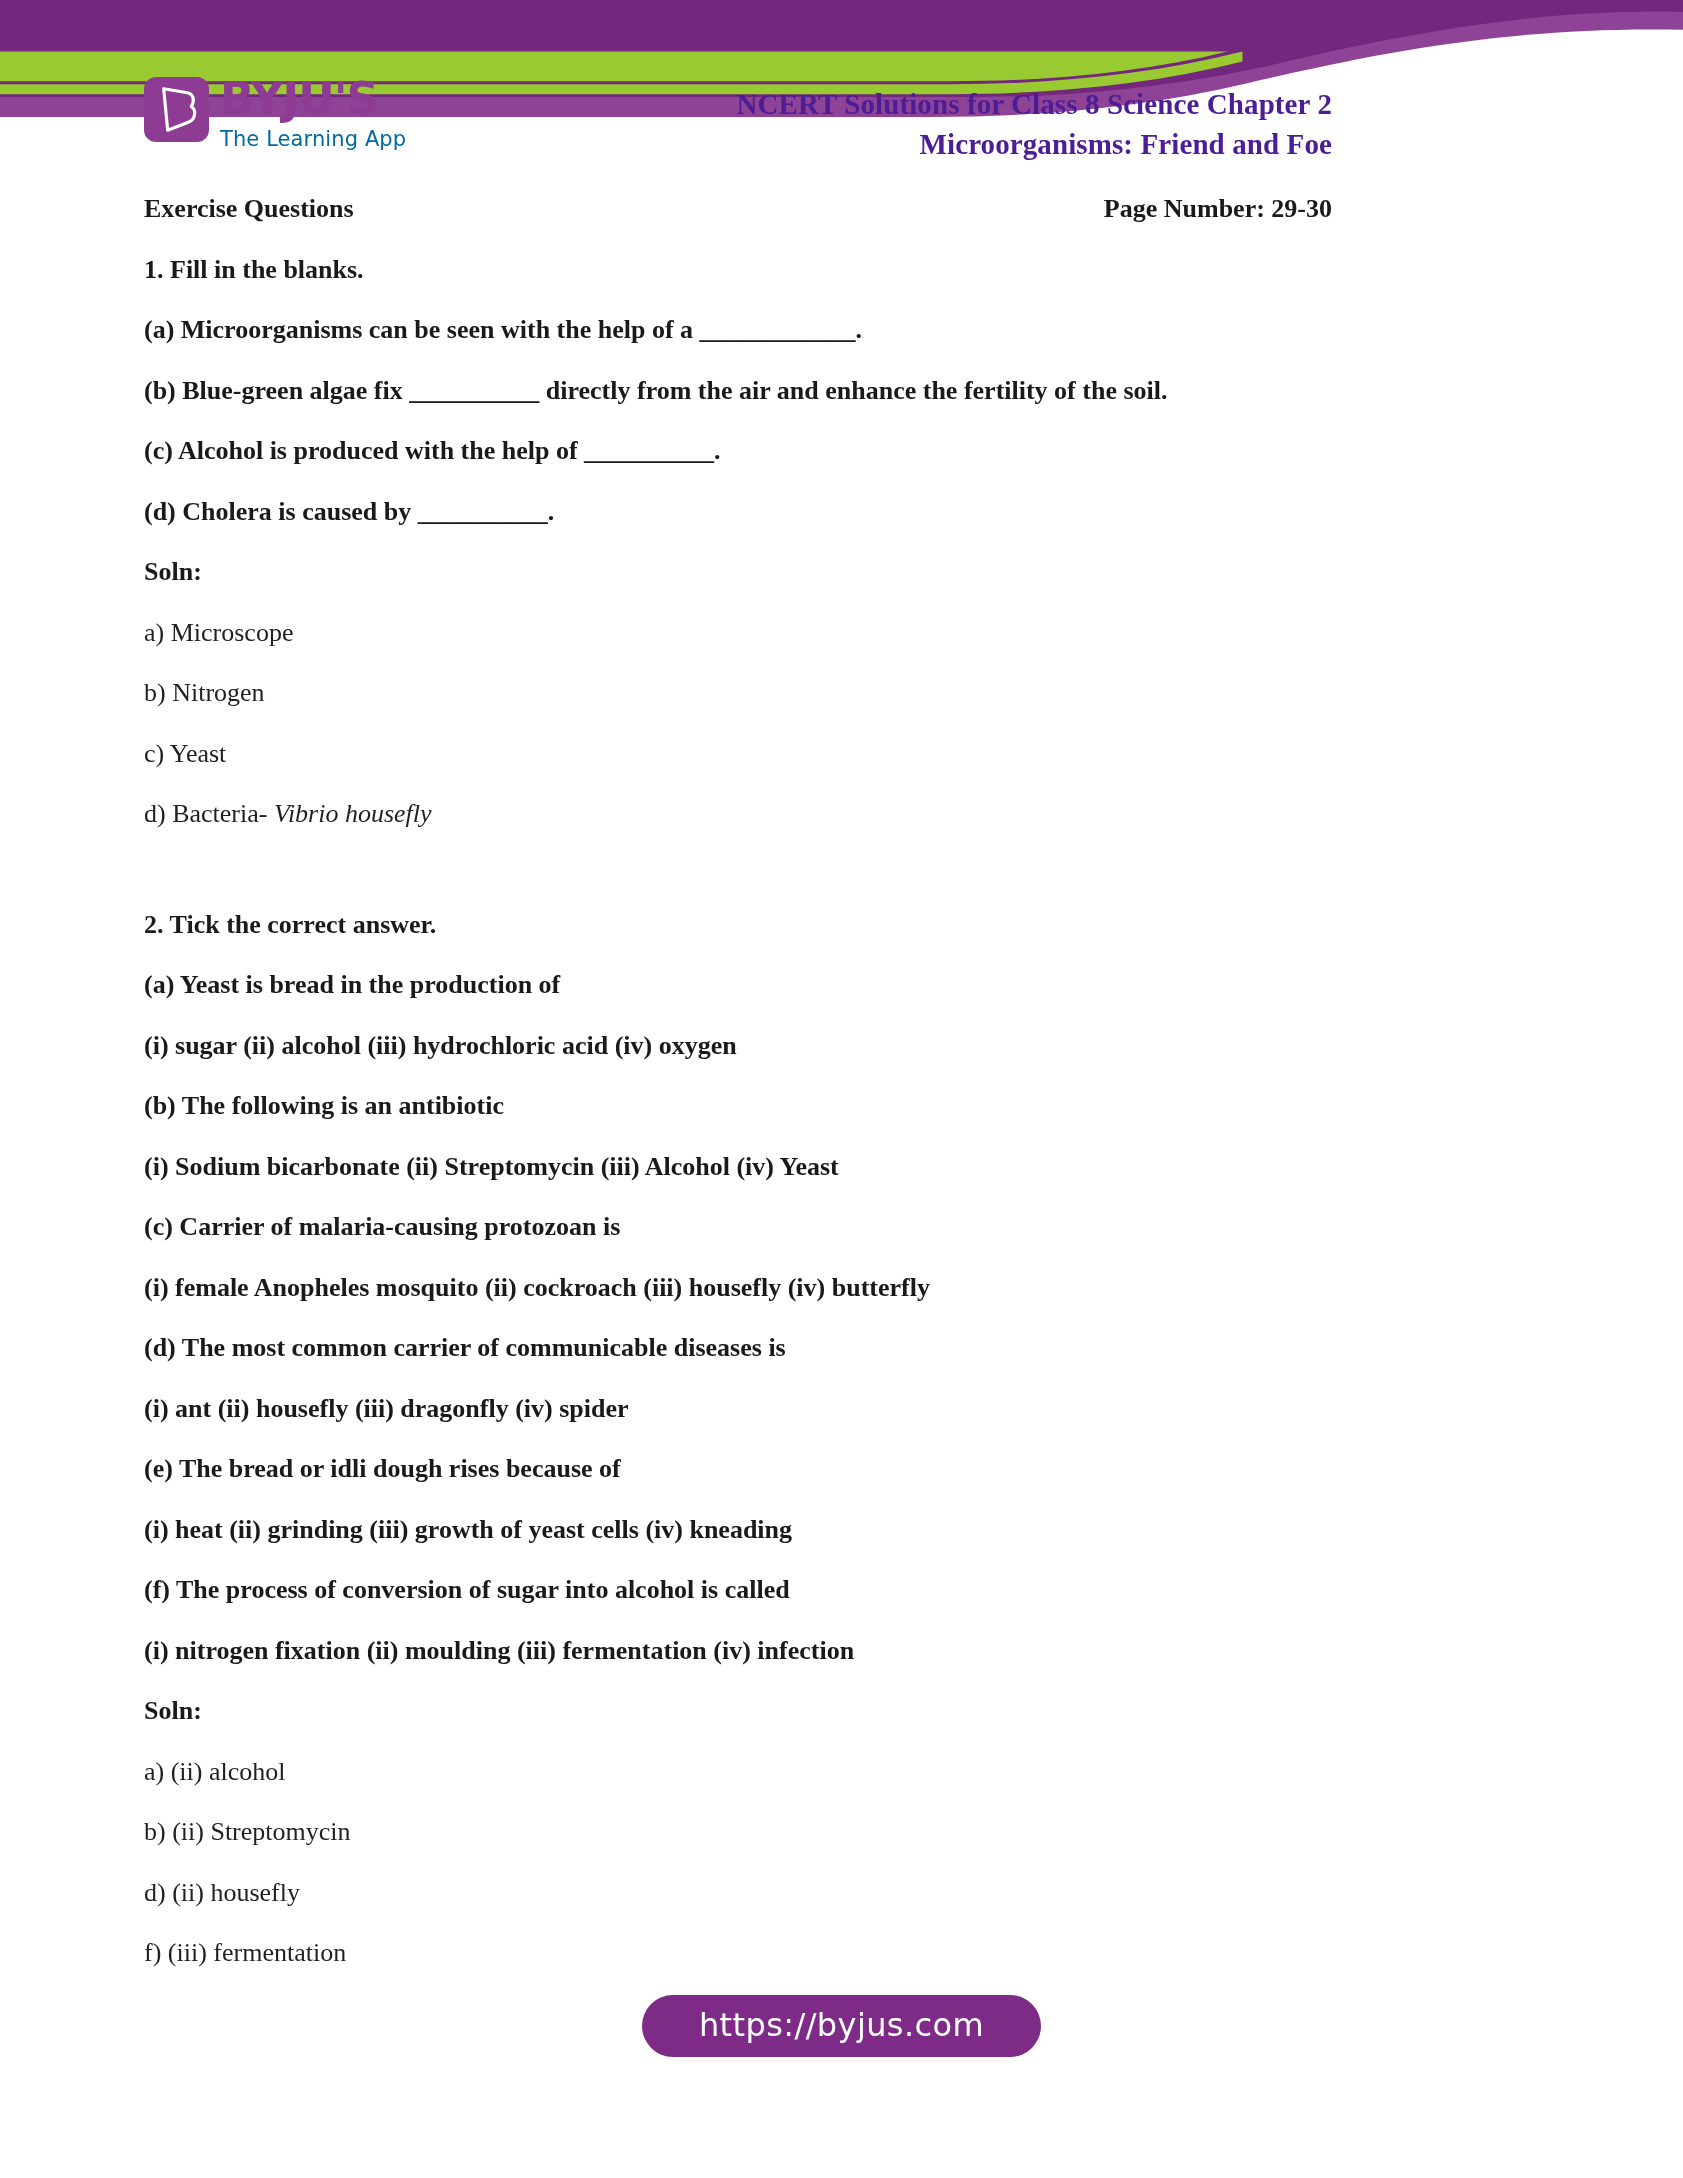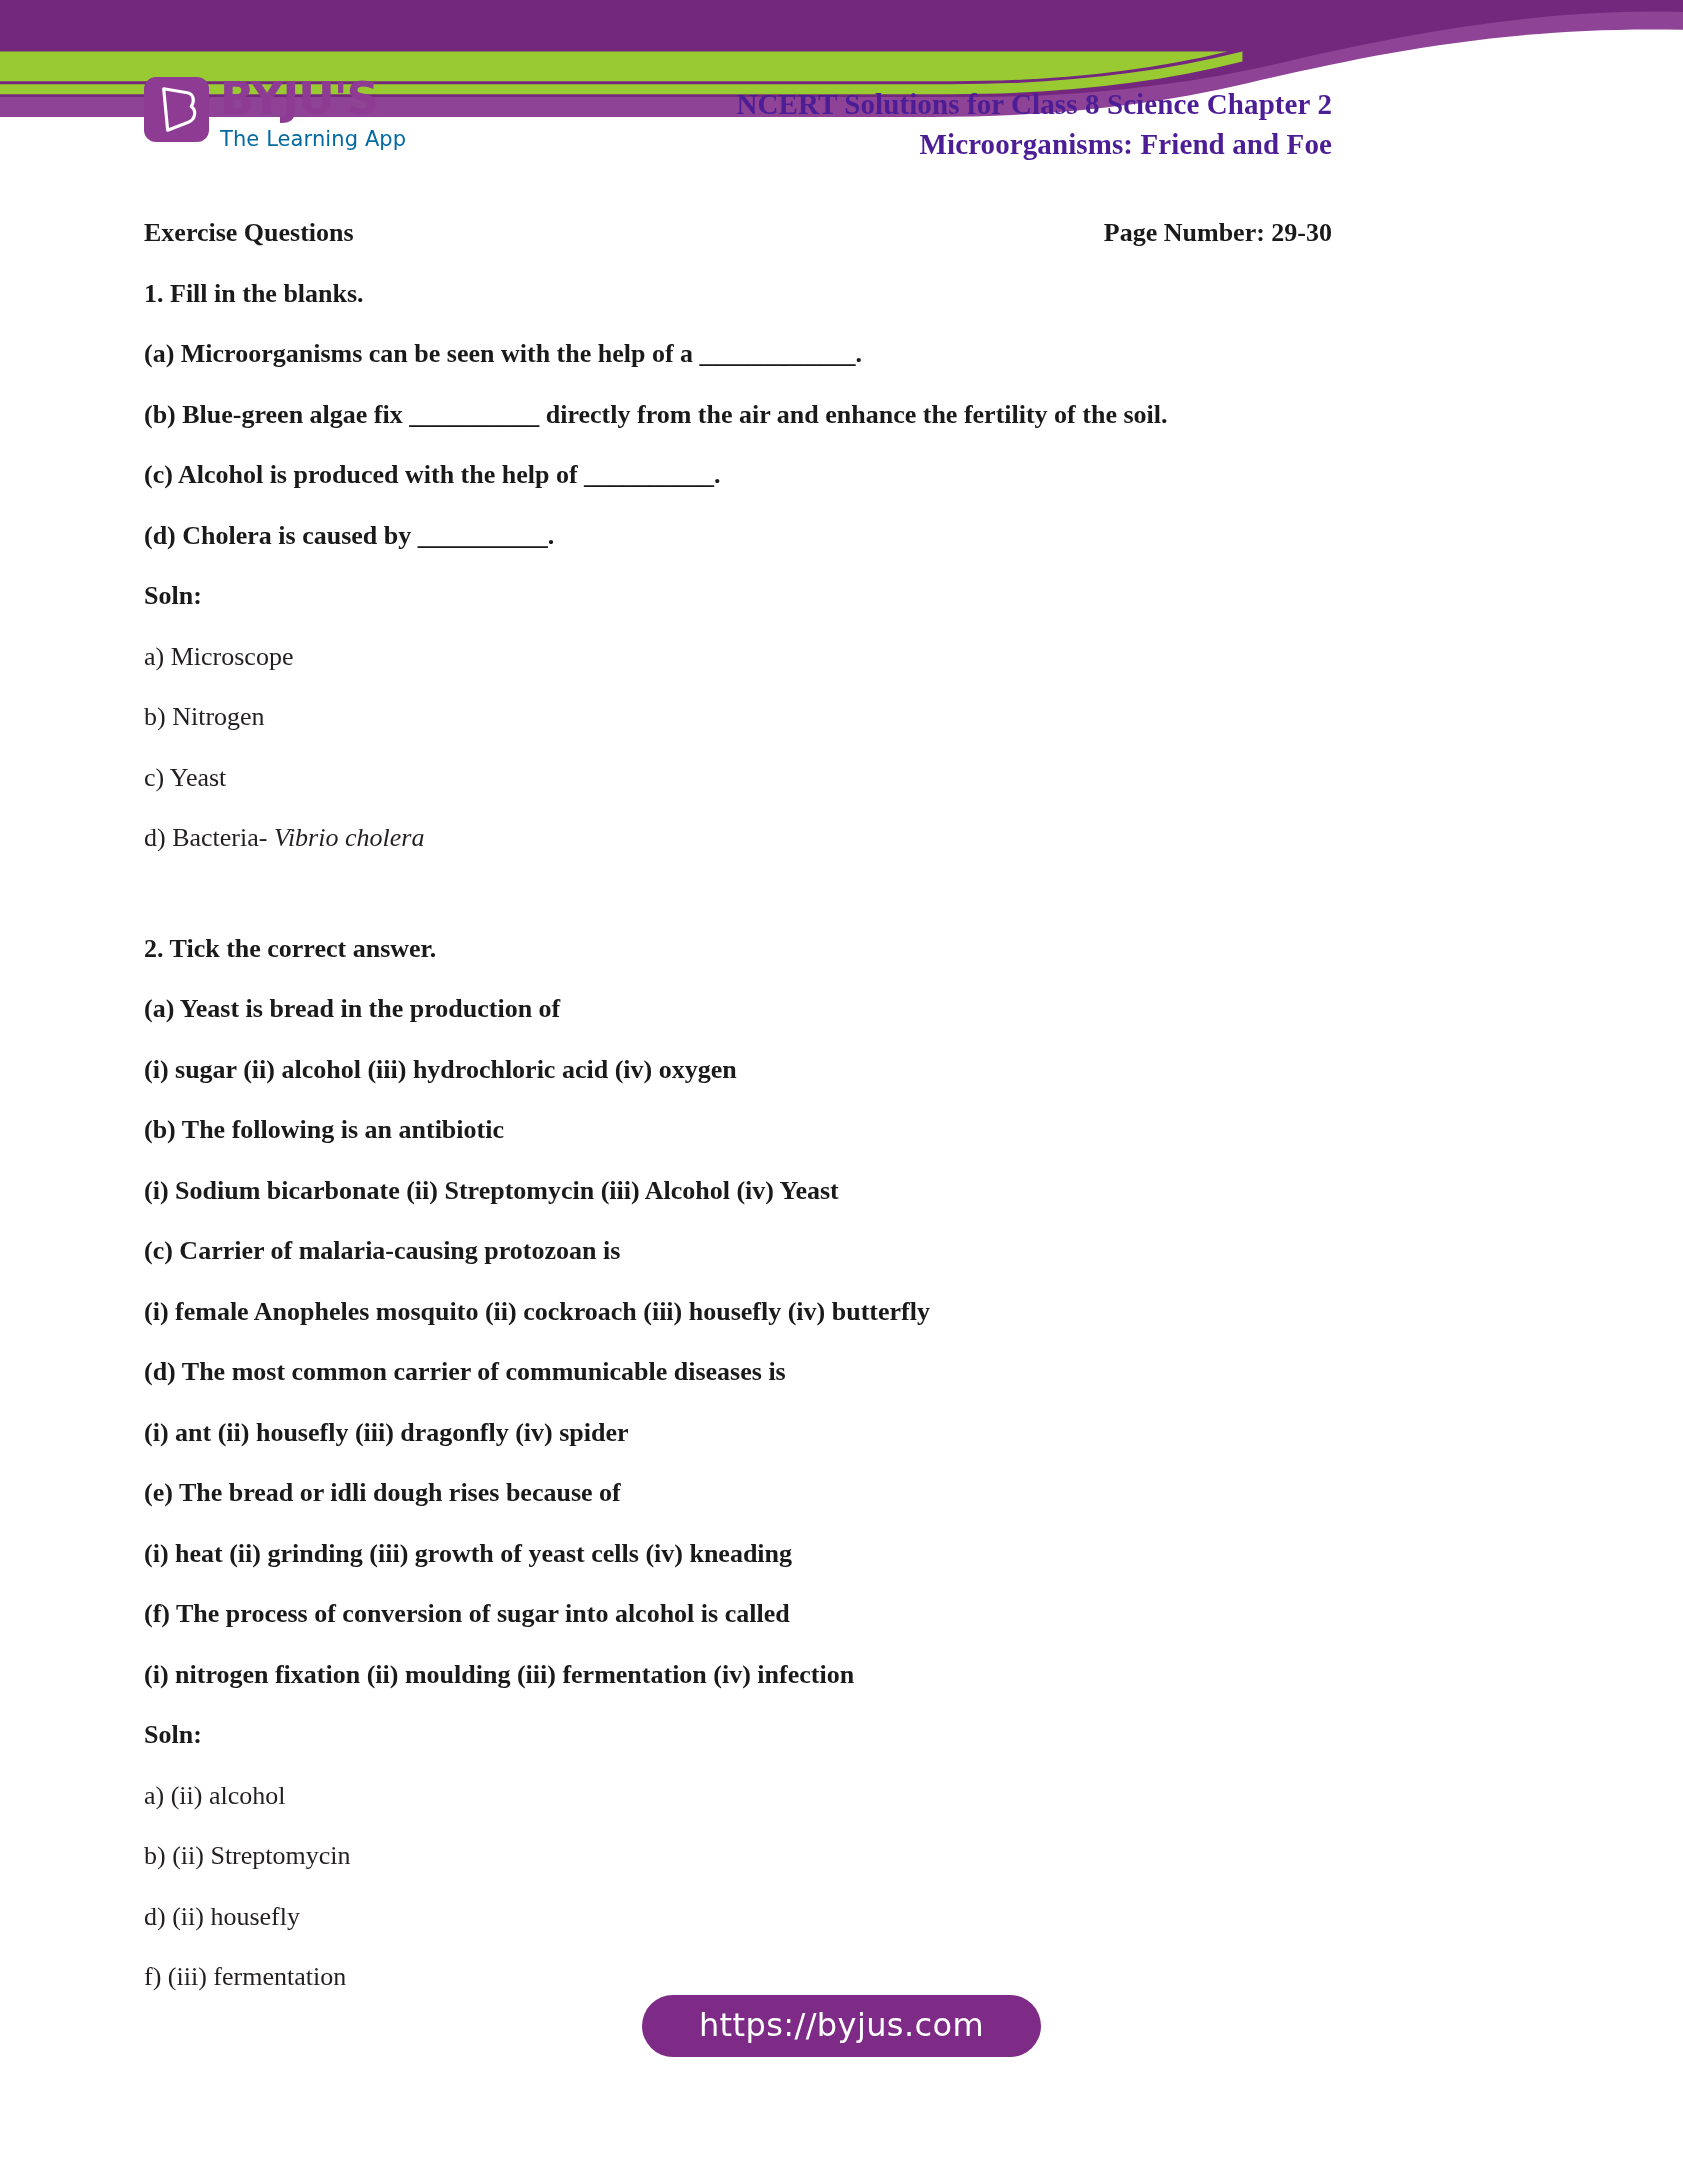--- a/index.html
+++ b/index.html
@@ -82,21 +82,21 @@
     right: 0; top: 10px;
     text-align: right;
     font-weight: bold;
     font-size: 29px;
     line-height: 1.38;
     color: #4c1d95;
     letter-spacing: 0.1px;
   }
 
   
-  .content { margin-top: 24px; }
+  .content { }
 
   .row-split {
     display: flex;
     justify-content: space-between;
     align-items: baseline;
     margin-bottom: 28px;
   }
   .q, .soln-head, .row-split > span {
     font-weight: bold;
     font-size: 26px;
@@ -179,21 +179,21 @@
     <div class="q">1. Fill in the blanks.</div>
     <div class="q">(a) Microorganisms can be seen with the help of a ____________.</div>
     <div class="q">(b) Blue-green algae fix __________ directly from the air and enhance the fertility of the soil.</div>
     <div class="q">(c) Alcohol is produced with the help of __________.</div>
     <div class="q">(d) Cholera is caused by __________.</div>
 
     <div class="soln-head">Soln:</div>
     <div class="ans">a) Microscope</div>
     <div class="ans">b) Nitrogen</div>
     <div class="ans">c) Yeast</div>
-    <div class="ans"><span>d) Bacteria- </span><span class="ital">Vibrio cholera</span></div>
+    <div class="ans"><span>d) Bacteria- </span><span class="ital">Vibrio housefly</span></div>
 
     <div class="gap"></div>
 
     <div class="q">2. Tick the correct answer.</div>
     <div class="q">(a) Yeast is bread in the production of</div>
     <div class="q">(i) sugar (ii) alcohol (iii) hydrochloric acid (iv) oxygen</div>
     <div class="q">(b) The following is an antibiotic</div>
     <div class="q">(i) Sodium bicarbonate (ii) Streptomycin (iii) Alcohol (iv) Yeast</div>
     <div class="q">(c) Carrier of malaria-causing protozoan is</div>
     <div class="q">(i) female Anopheles mosquito (ii) cockroach (iii) housefly (iv) butterfly</div>

